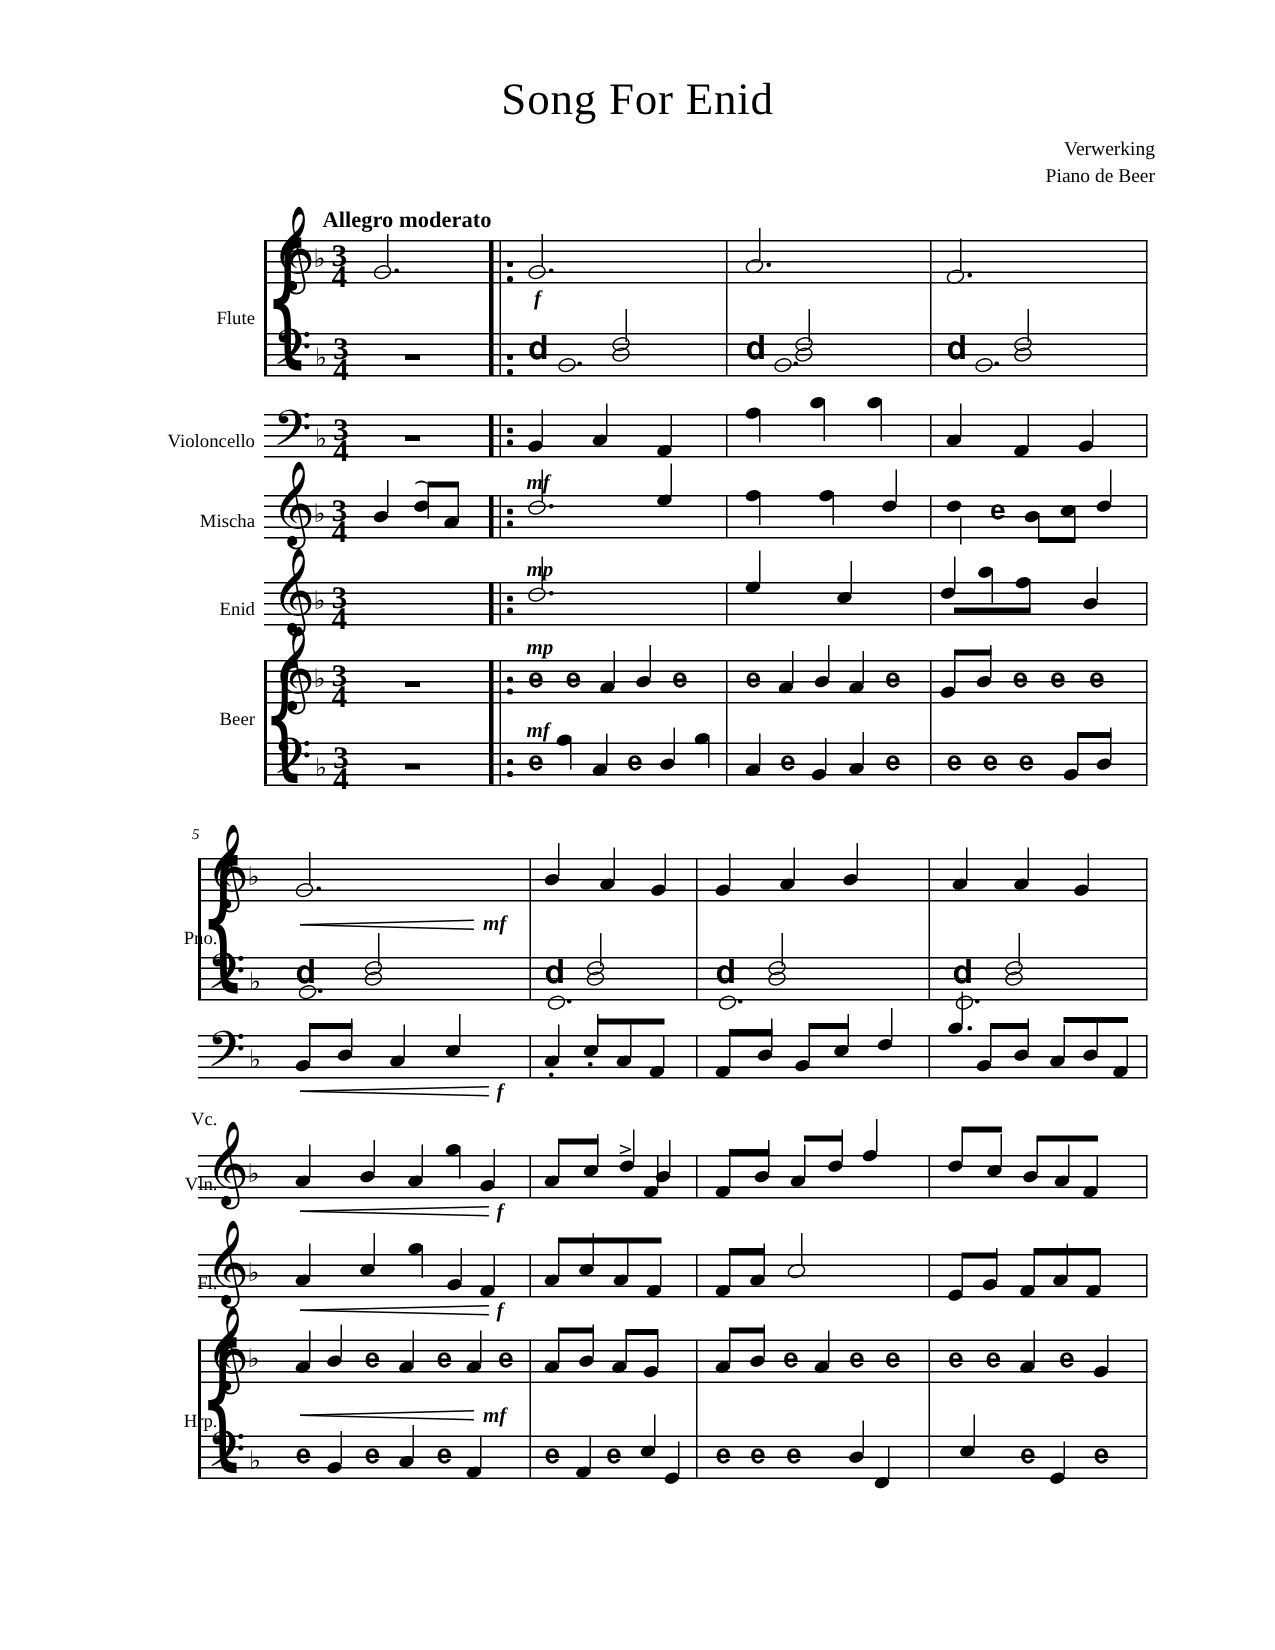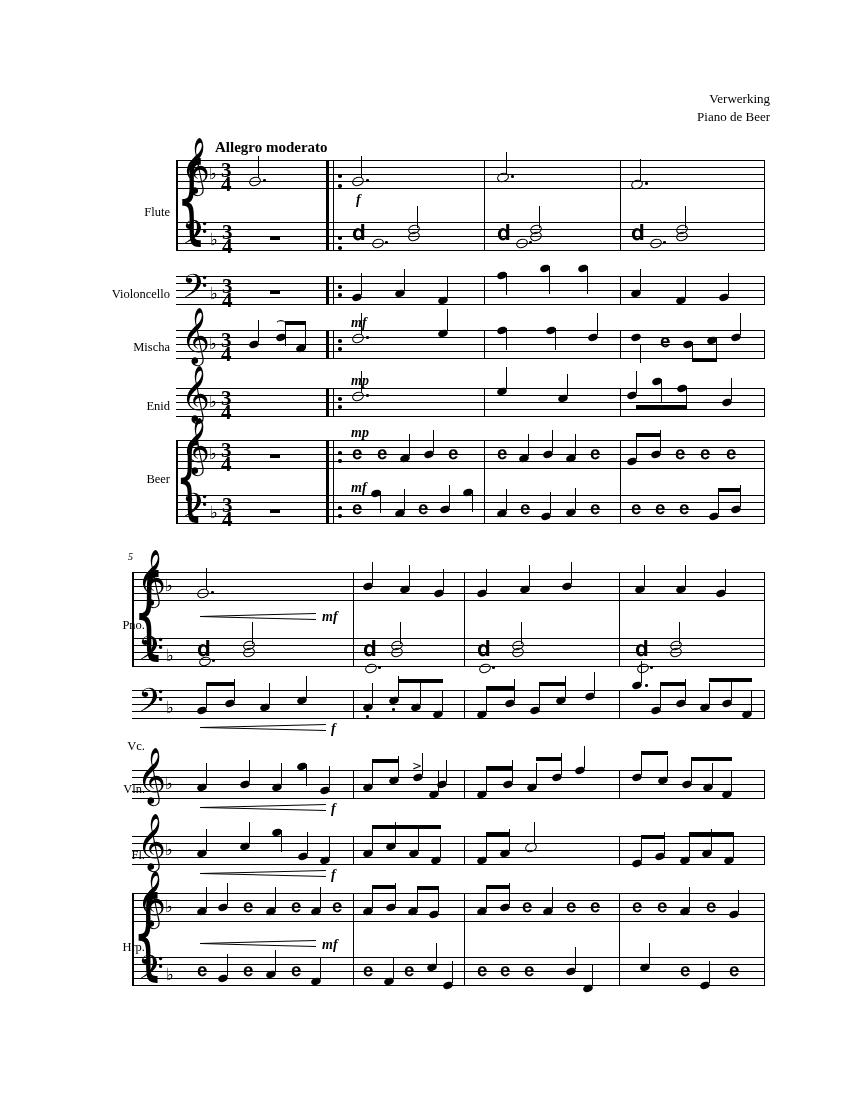--- a/index.html
+++ b/index.html
@@ -138,20 +138,21 @@
   .dot { position: absolute; width: 2.6px; height: 2.6px; border-radius: 50%; background:#000; }
   .rest-half { position:absolute; width: 10px; height: 3.5px; background:#000; }
   .repeat-dots { position: absolute; }
   .repeat-dots span { position:absolute; width:3.5px;height:3.5px;border-radius:50%;background:#000;}
 </style>
 </head>
 <body>
 
 <div class="page">
 
+  <div class="title">Song For Enid</div>
 
   <div class="credits">
     <div>Verwerking</div>
     <div>Piano de Beer</div>
   </div>
 
   <div class="tempo" style="font-weight:bold;">Allegro moderato</div>
 
   <div>
 

